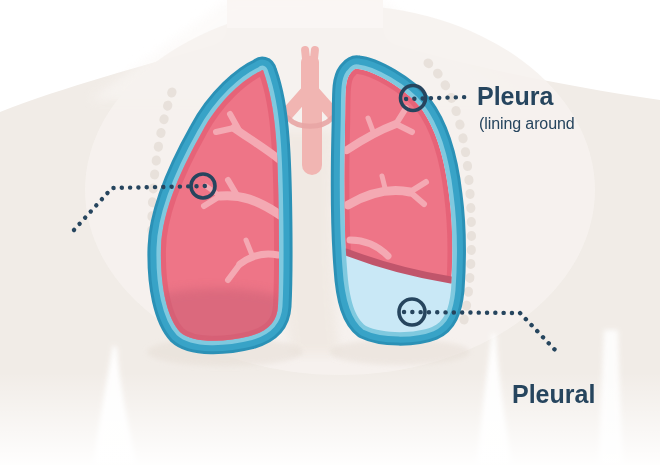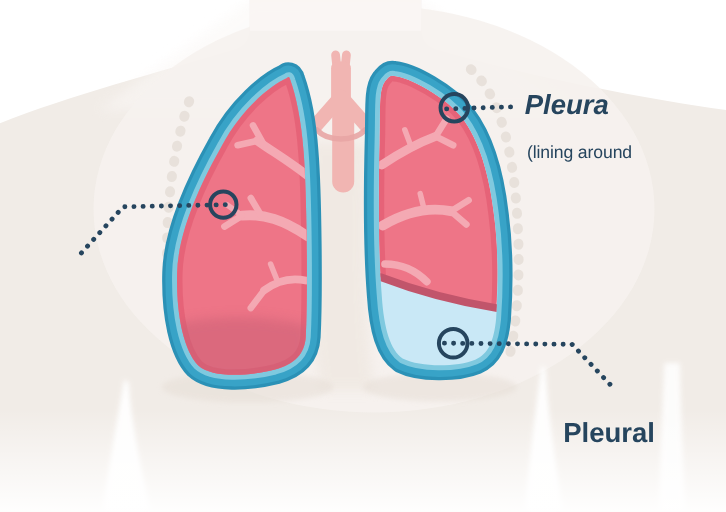--- a/index.html
+++ b/index.html
@@ -12,22 +12,22 @@
   }
   .stage svg{position:absolute;left:0;top:0;}
   .label{
     position:absolute;
     color:#26455E;
     font-weight:700;
     -webkit-font-smoothing:antialiased;
   }
   .label div{white-space:nowrap;}
   .label-normal-lung{left:32px;top:236px;font-size:26px;line-height:29px;letter-spacing:.2px;}
-  .label-pleura-title{left:477px;top:83px;font-size:25px;line-height:27px;font-style:italic;}
-  .label-pleura-sub{left:479px;top:114px;font-size:16px;line-height:19px;font-weight:500;letter-spacing:-.1px;margin-top:16px;}
+  .label-pleura-title{left:477px;top:83px;font-size:25px;line-height:27px;}
+  .label-pleura-sub{left:479px;top:114px;font-size:16px;line-height:19px;font-weight:500;letter-spacing:-.1px;}
   .label-pleural-effusion{left:512px;top:380px;font-size:25px;line-height:28px;}
 </style>
 </head>
 <body>
 
 <div class="stage">
 
   <svg width="660" height="465" viewBox="0 0 660 465">
     <defs>
       <linearGradient id="fadeWhite" x1="0" y1="0" x2="0" y2="1">

